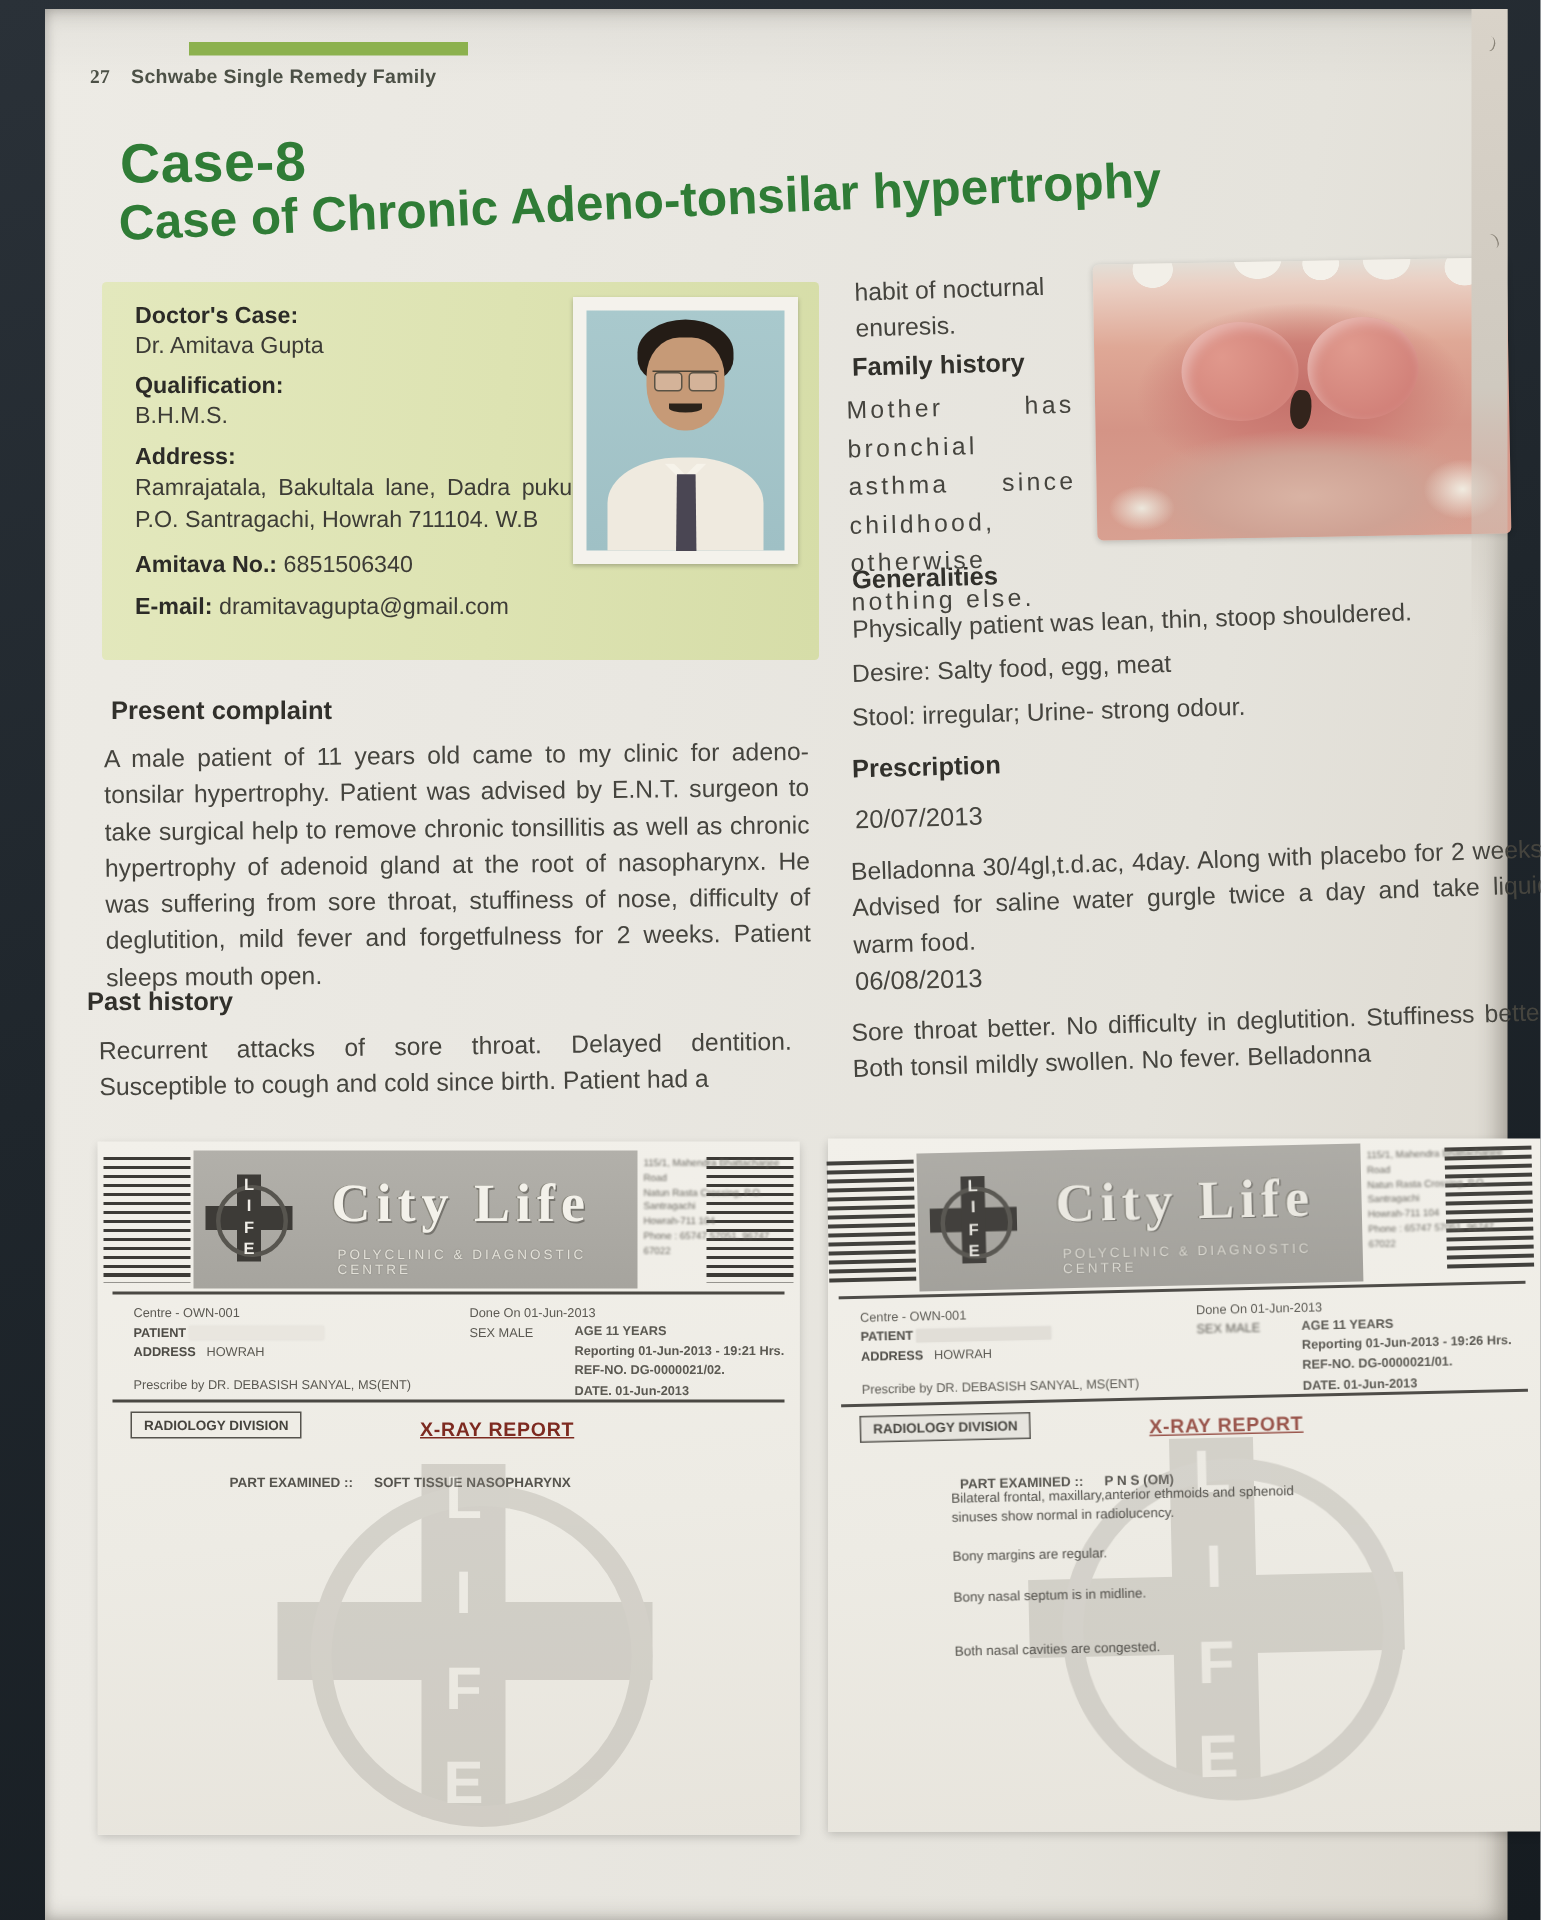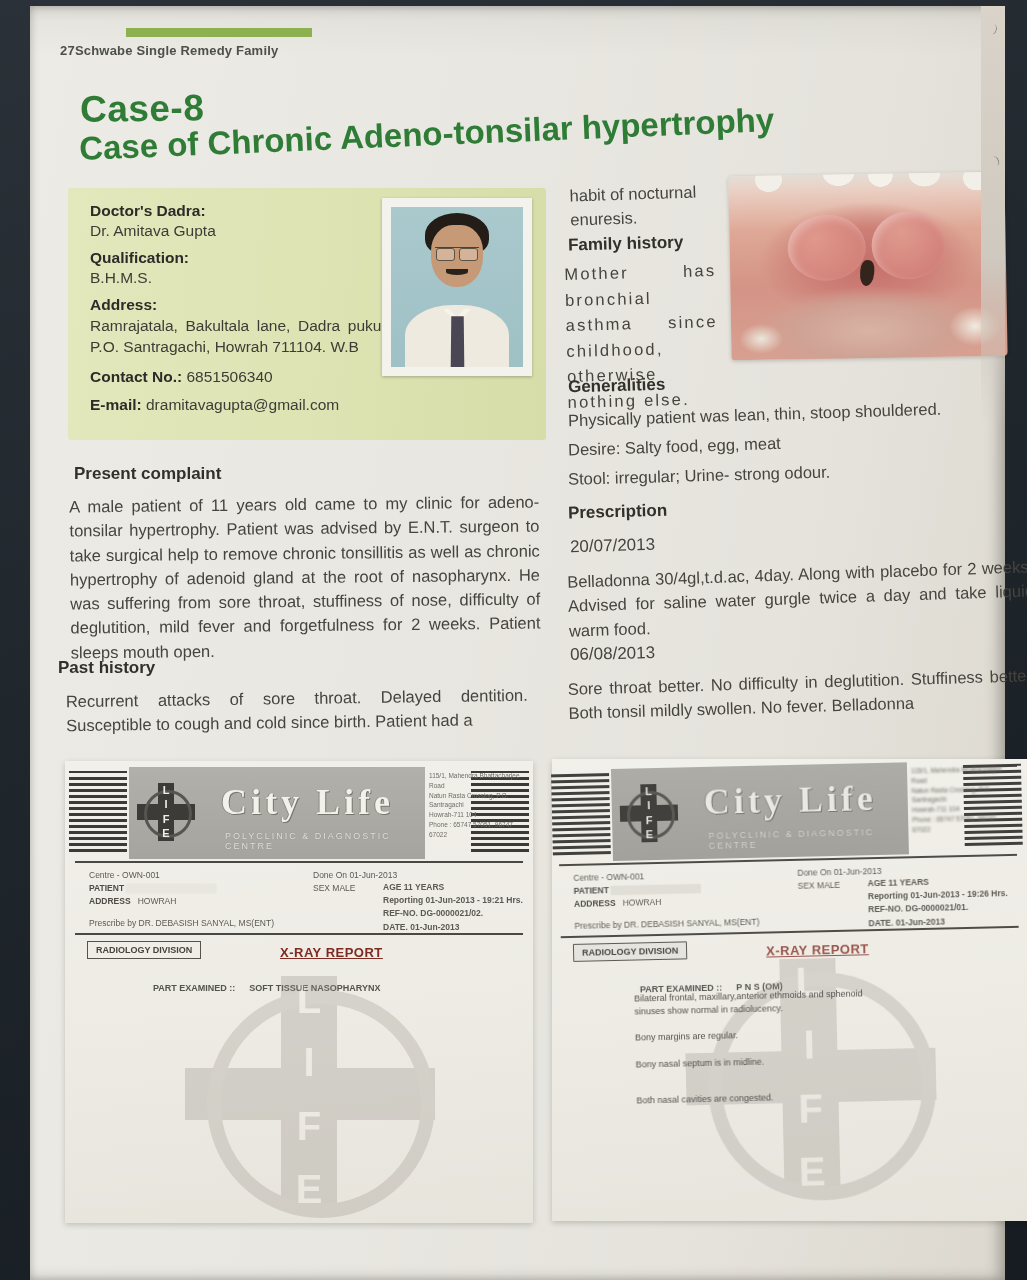--- a/index.html
+++ b/index.html
@@ -18,21 +18,21 @@
     box-shadow:inset -6px 0 14px rgba(60,55,45,.35), inset 2px 0 6px rgba(0,0,0,.12);
   }
   .page-behind{
     position:absolute;right:0;top:0;width:24px;height:420px;
     background:linear-gradient(180deg,#d9d3c9 0%,#cfc9bf 60%,rgba(207,201,191,0) 100%);
   }
   .pen-mark{position:absolute;width:7px;height:10px;border-right:1.5px solid #6a6458;border-radius:0 60% 40% 0;transform:rotate(20deg);opacity:.7;}
   
   .green-bar{position:absolute;left:96px;top:22px;width:186px;height:9px;background:#8cb14e;}
   .masthead{position:absolute;left:30px;top:37px;font-size:13px;font-weight:bold;color:#4c5046;letter-spacing:.2px;}
-  .masthead .pgnum{}
+  .masthead .pgnum{margin-right:14px;font-family:Liberation Serif, serif;}
   .case-label{position:absolute;left:50px;top:82px;font-size:37px;font-weight:bold;color:#2f7c36;letter-spacing:.5px;transform:rotate(-0.8deg);}
   .case-title{position:absolute;left:50px;top:124px;width:900px;font-size:33px;font-weight:bold;color:#2f7c36;transform:rotate(-2.4deg);transform-origin:left bottom;white-space:nowrap;}
   
   .doctor-card{
     position:absolute;left:38px;top:182px;width:478px;height:252px;
     background:linear-gradient(95deg,#e3e8bd 0%,#dde3b2 55%,#d6dda8 100%);
     border-radius:3px;
   }
   .dc-text{position:absolute;left:22px;top:14px;width:290px;color:#33322d;}
   .dc-label{font-weight:bold;font-size:15.5px;color:#2c2b27;margin-top:9px;}
@@ -138,27 +138,27 @@
   <div class="green-bar"></div>
   <div class="masthead">
     <span class="pgnum">27</span><span>Schwabe Single Remedy Family</span>
   </div>
 
   <div class="case-label">Case-8</div>
   <div class="case-title">Case of Chronic Adeno-tonsilar hypertrophy</div>
 
   <div class="doctor-card">
     <div class="dc-text">
-      <div class="dc-label" style="margin-top:0;">Doctor's Dadra:</div>
+      <div class="dc-label" style="margin-top:0;">Doctor's Case:</div>
       <div class="dc-value">Dr.  Amitava Gupta</div>
       <div class="dc-label">Qualification:</div>
       <div class="dc-value">B.H.M.S.</div>
       <div class="dc-label">Address:</div>
       <div class="dc-value dc-address">Ramrajatala, Bakultala lane, Dadra pukur. P.O. Santragachi, Howrah 711104. W.B</div>
-      <div class="dc-inline"><b>Contact No.:</b> <span>6851506340</span></div>
+      <div class="dc-inline"><b>Amitava No.:</b> <span>6851506340</span></div>
       <div class="dc-inline"><b>E-mail:</b> <span>dramitavagupta@gmail.com</span></div>
     </div>
     <div class="doctor-photo">
       <div class="dp-inner">
         <div class="dp-hair"></div>
         <div class="dp-face"></div>
         <div class="dp-glasses"></div>
         <div class="dp-mustache"></div>
         <div class="dp-shirt"></div>
         <div class="dp-collar"></div>

